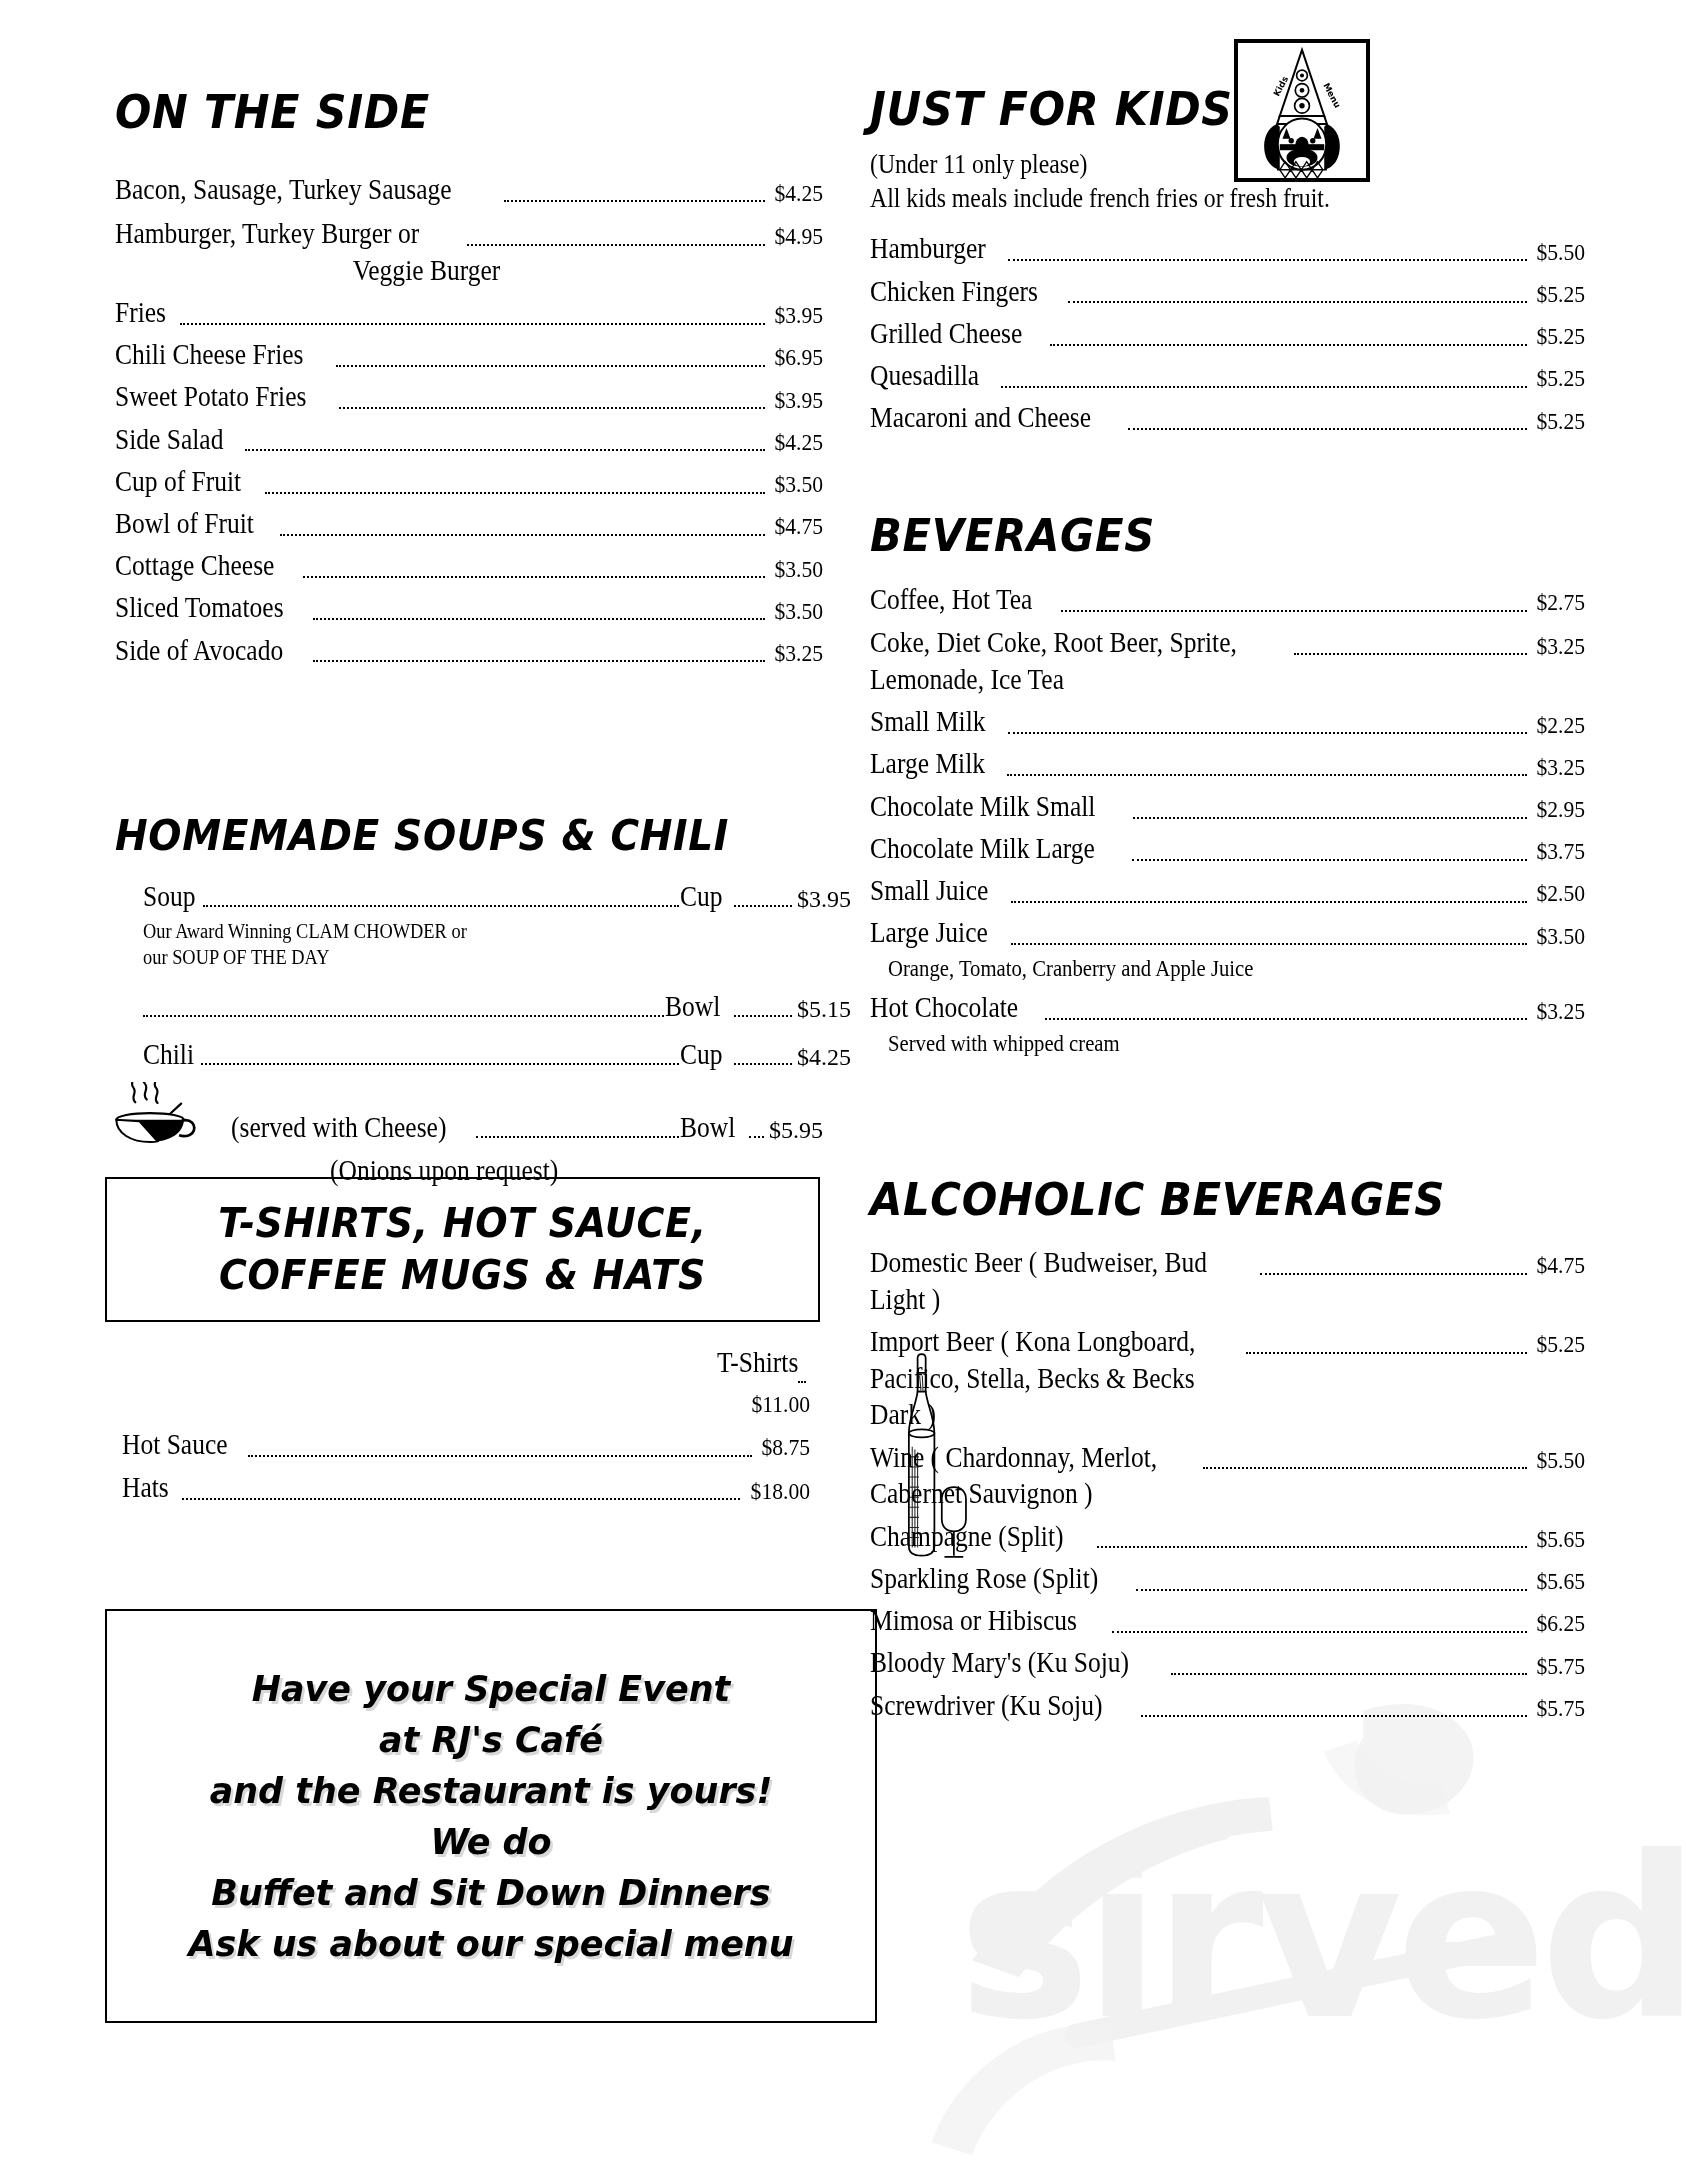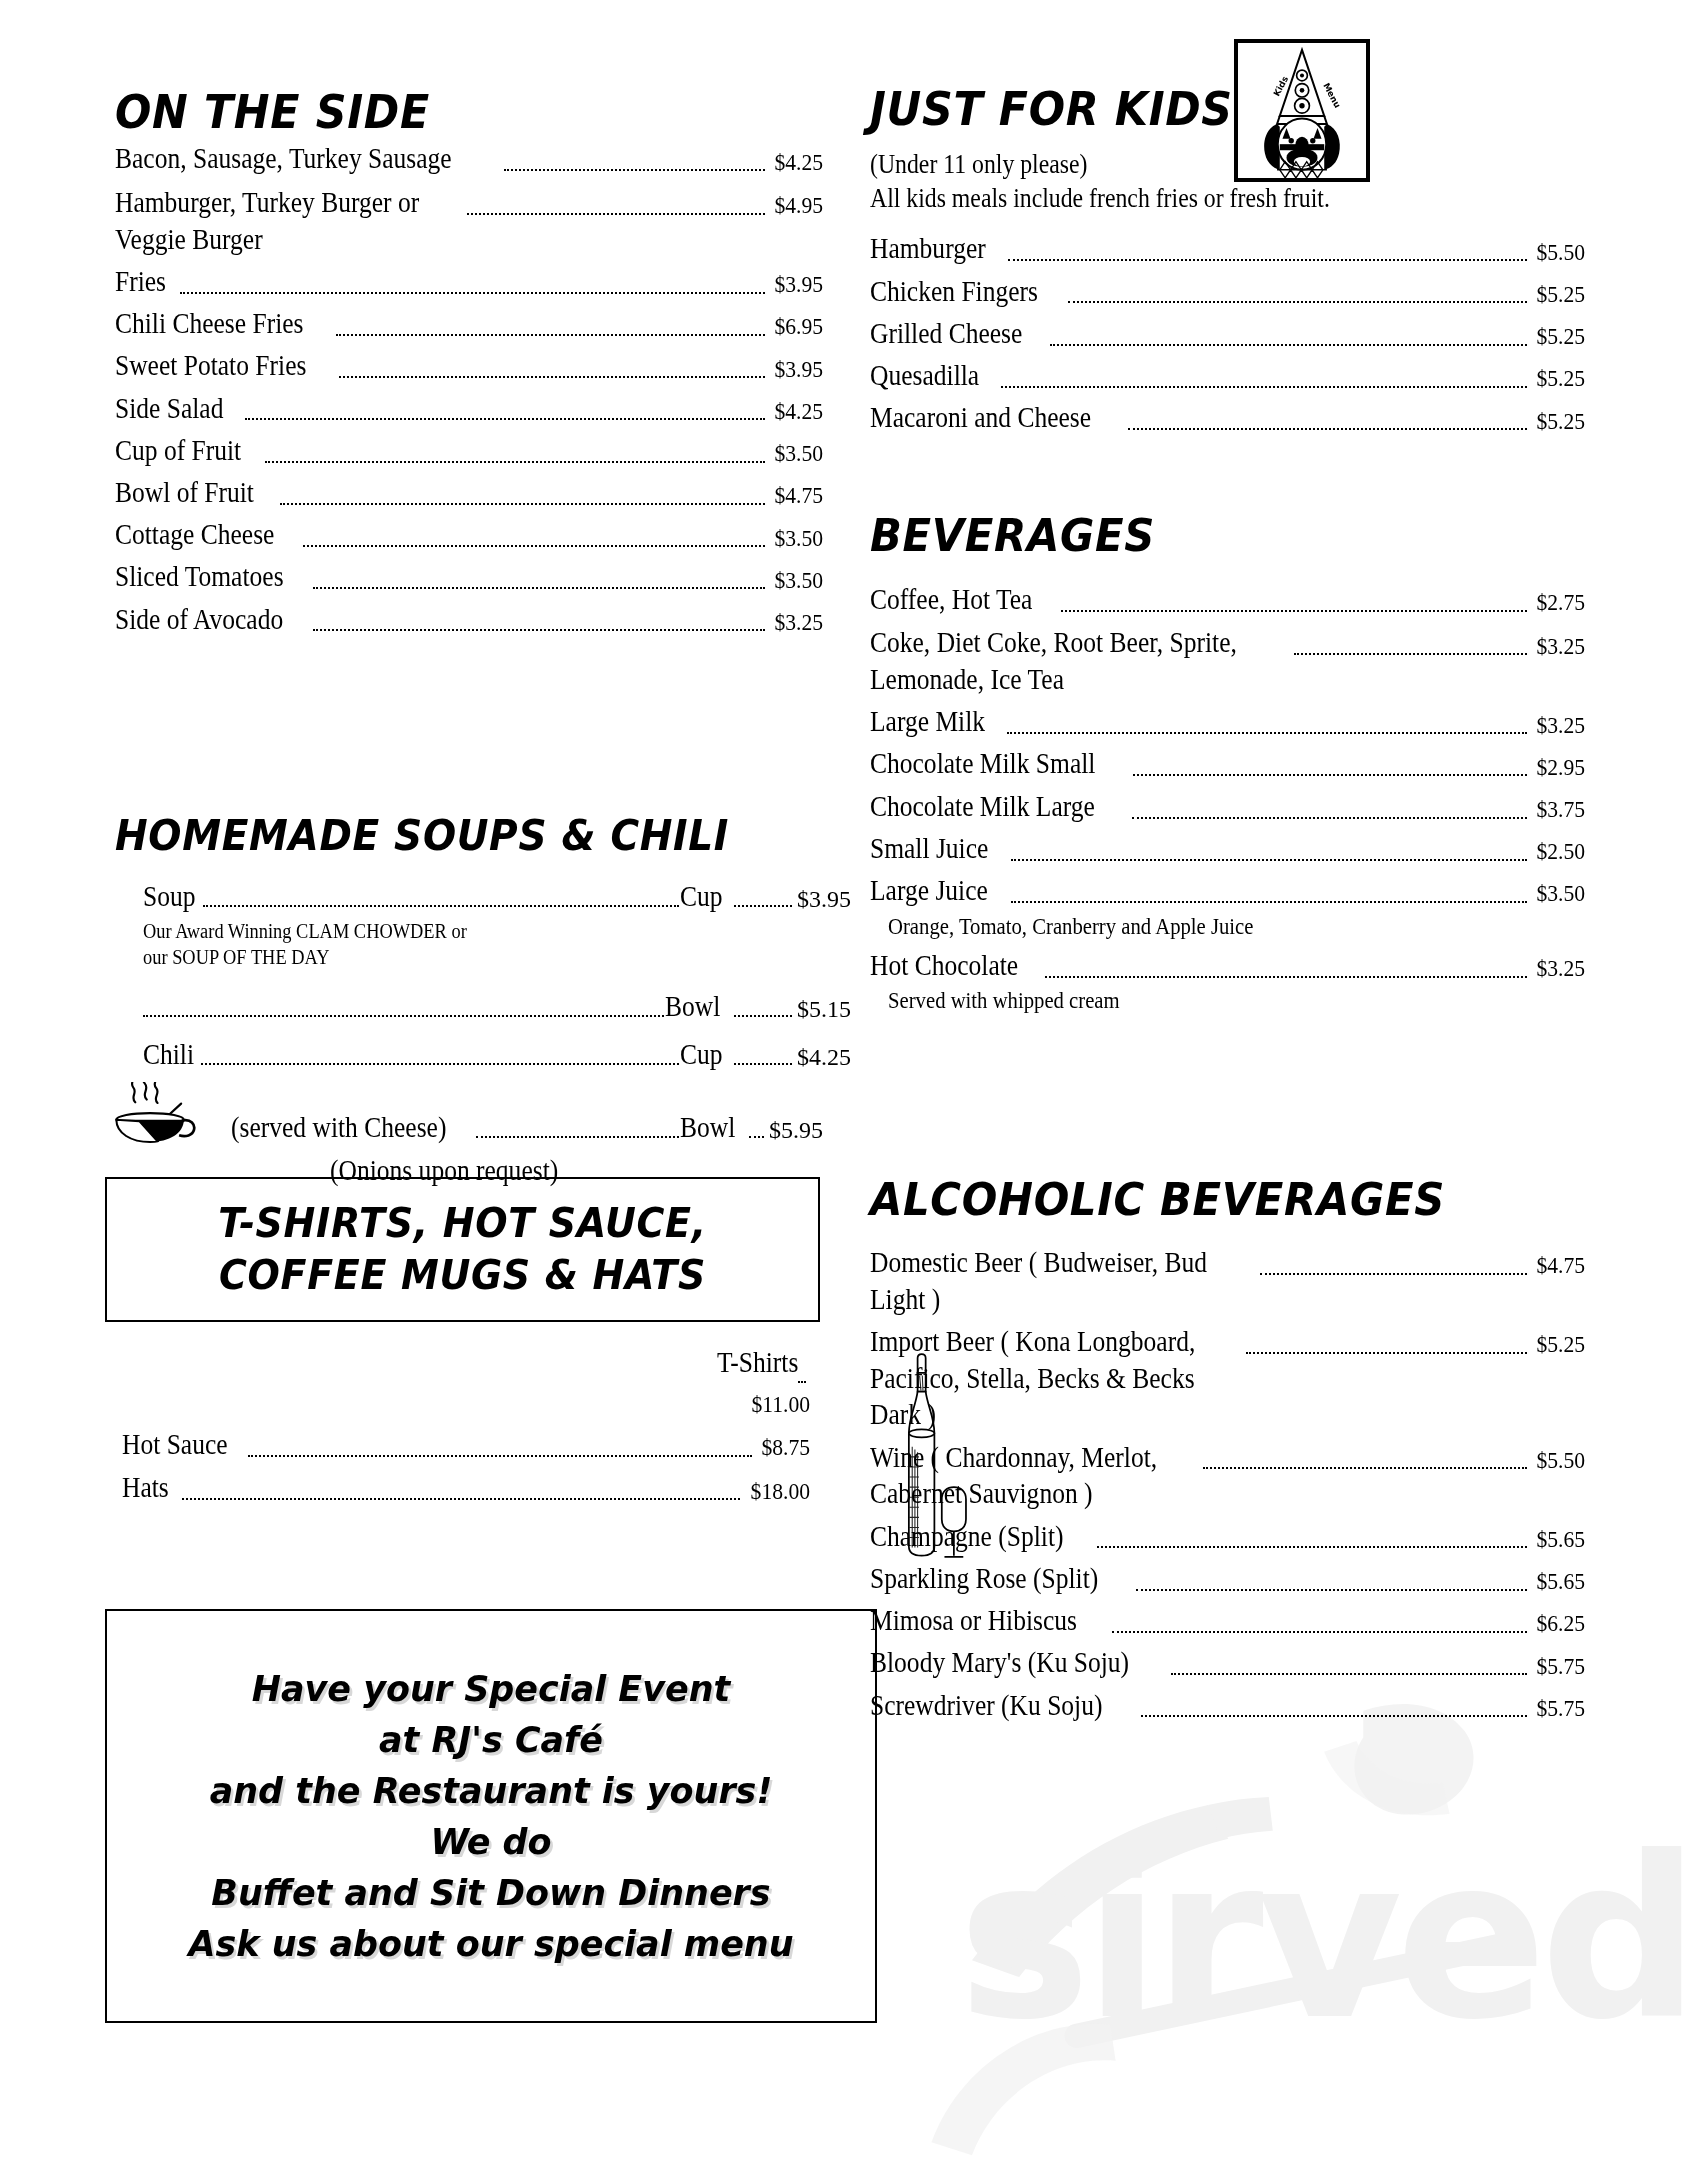--- a/index.html
+++ b/index.html
@@ -99,21 +99,21 @@
 </div>
 <div class="wm-word" style="color: rgb(241, 241, 241);">sirved</div>
 
 <div id="page">
 
 <div class="col" id="col-left">
 
   <div style="position:absolute;top:89px;left:0;width:708px;">
     <div class="section-head" style="font-size:46px;">ON THE SIDE</div>
 
-    <ul class="rows" style="margin-top:4px;">
+    <ul class="rows" style="margin-top:35px;text-align:center;">
       <li class="row" style="padding-top:1.3px;">
         <span class="nm">Bacon, Sausage, Turkey Sausage</span>
         <span class="dots"></span>
         <span class="pr">$4.25</span>
       </li>
       <li class="row" style="padding-top:6.7px;">
         <span class="nm">Hamburger, Turkey Burger or</span>
         <span class="dots"></span>
         <span class="pr">$4.95</span>
       </li>
@@ -355,20 +355,25 @@
         <span class="dots"></span>
         <span class="pr">$2.75</span>
       </li>
       <li class="row" style="padding-top:6.7px;">
         <span class="nm">Coke, Diet Coke, Root Beer, Sprite,</span>
         <span class="dots"></span>
         <span class="pr">$3.25</span>
       </li>
       <li class="cont">Lemonade, Ice Tea</li>
       <li class="row" style="padding-top:5.4px;">
+        <span class="nm">Small Milk</span>
+        <span class="dots"></span>
+        <span class="pr">$2.25</span>
+      </li>
+      <li class="row" style="padding-top:5.4px;">
         <span class="nm">Large Milk</span>
         <span class="dots"></span>
         <span class="pr">$3.25</span>
       </li>
       <li class="row" style="padding-top:5.4px;">
         <span class="nm">Chocolate Milk Small</span>
         <span class="dots"></span>
         <span class="pr">$2.95</span>
       </li>
       <li class="row" style="padding-top:5.4px;">

